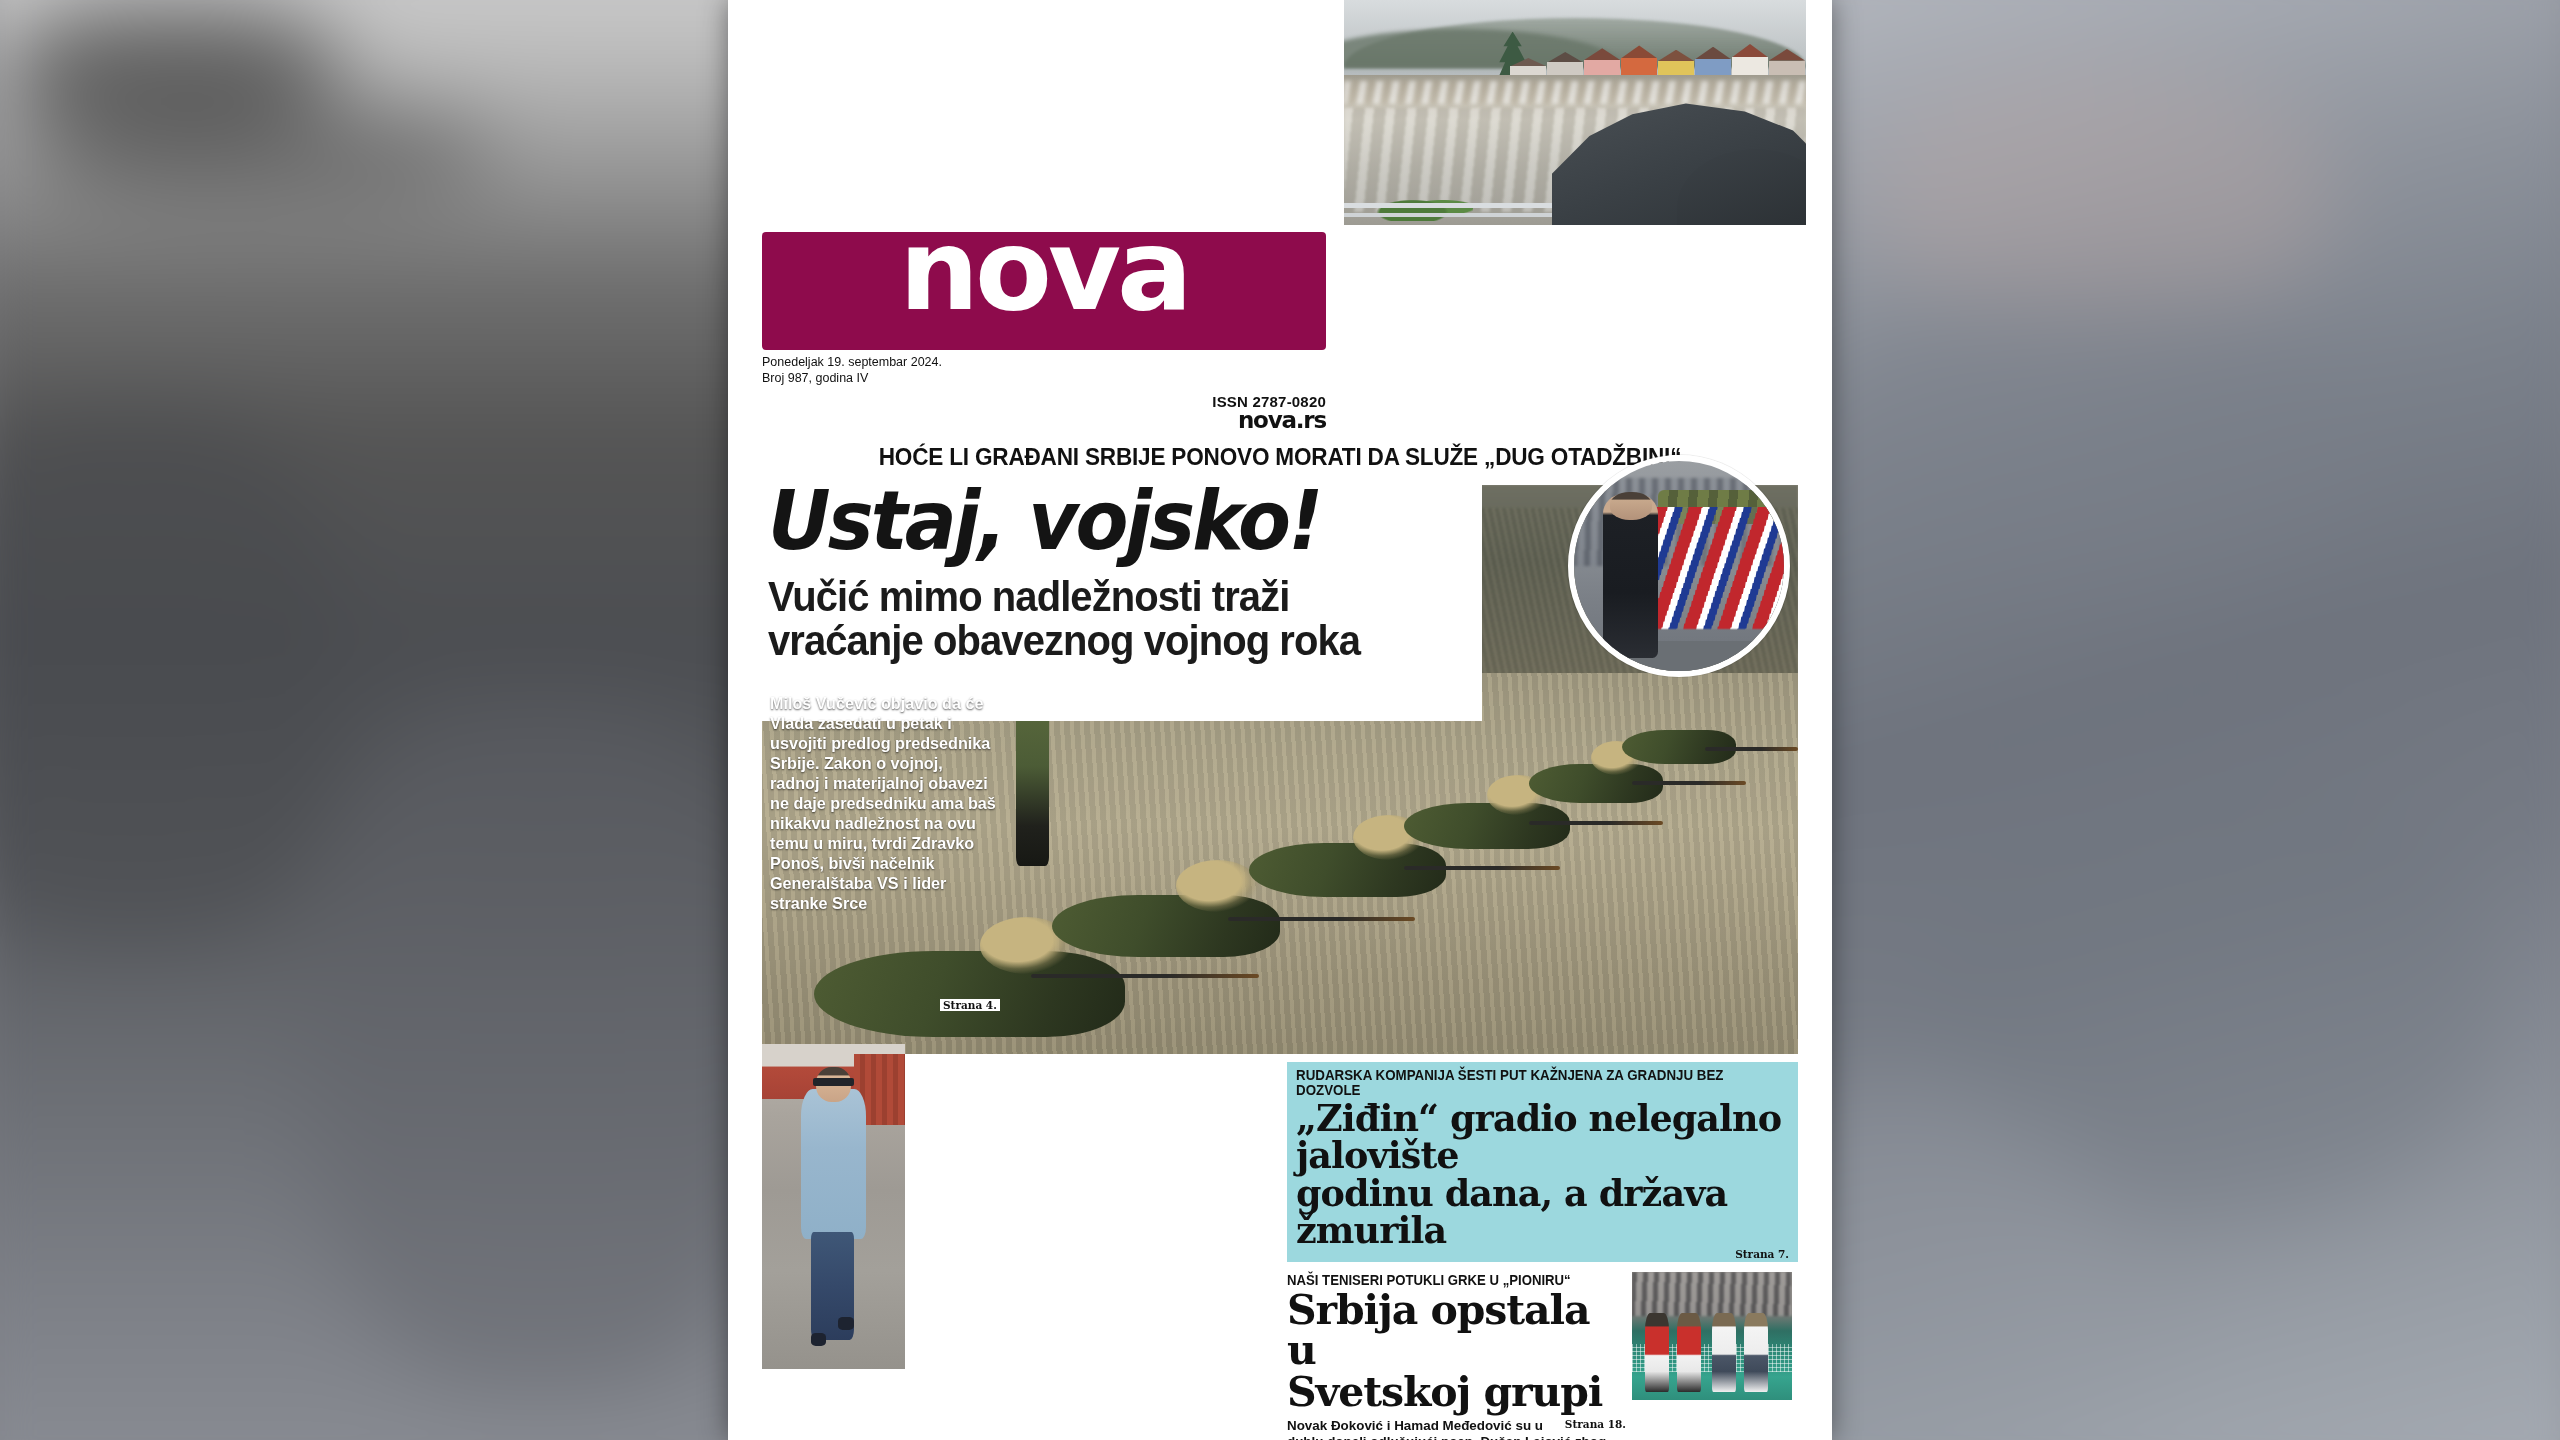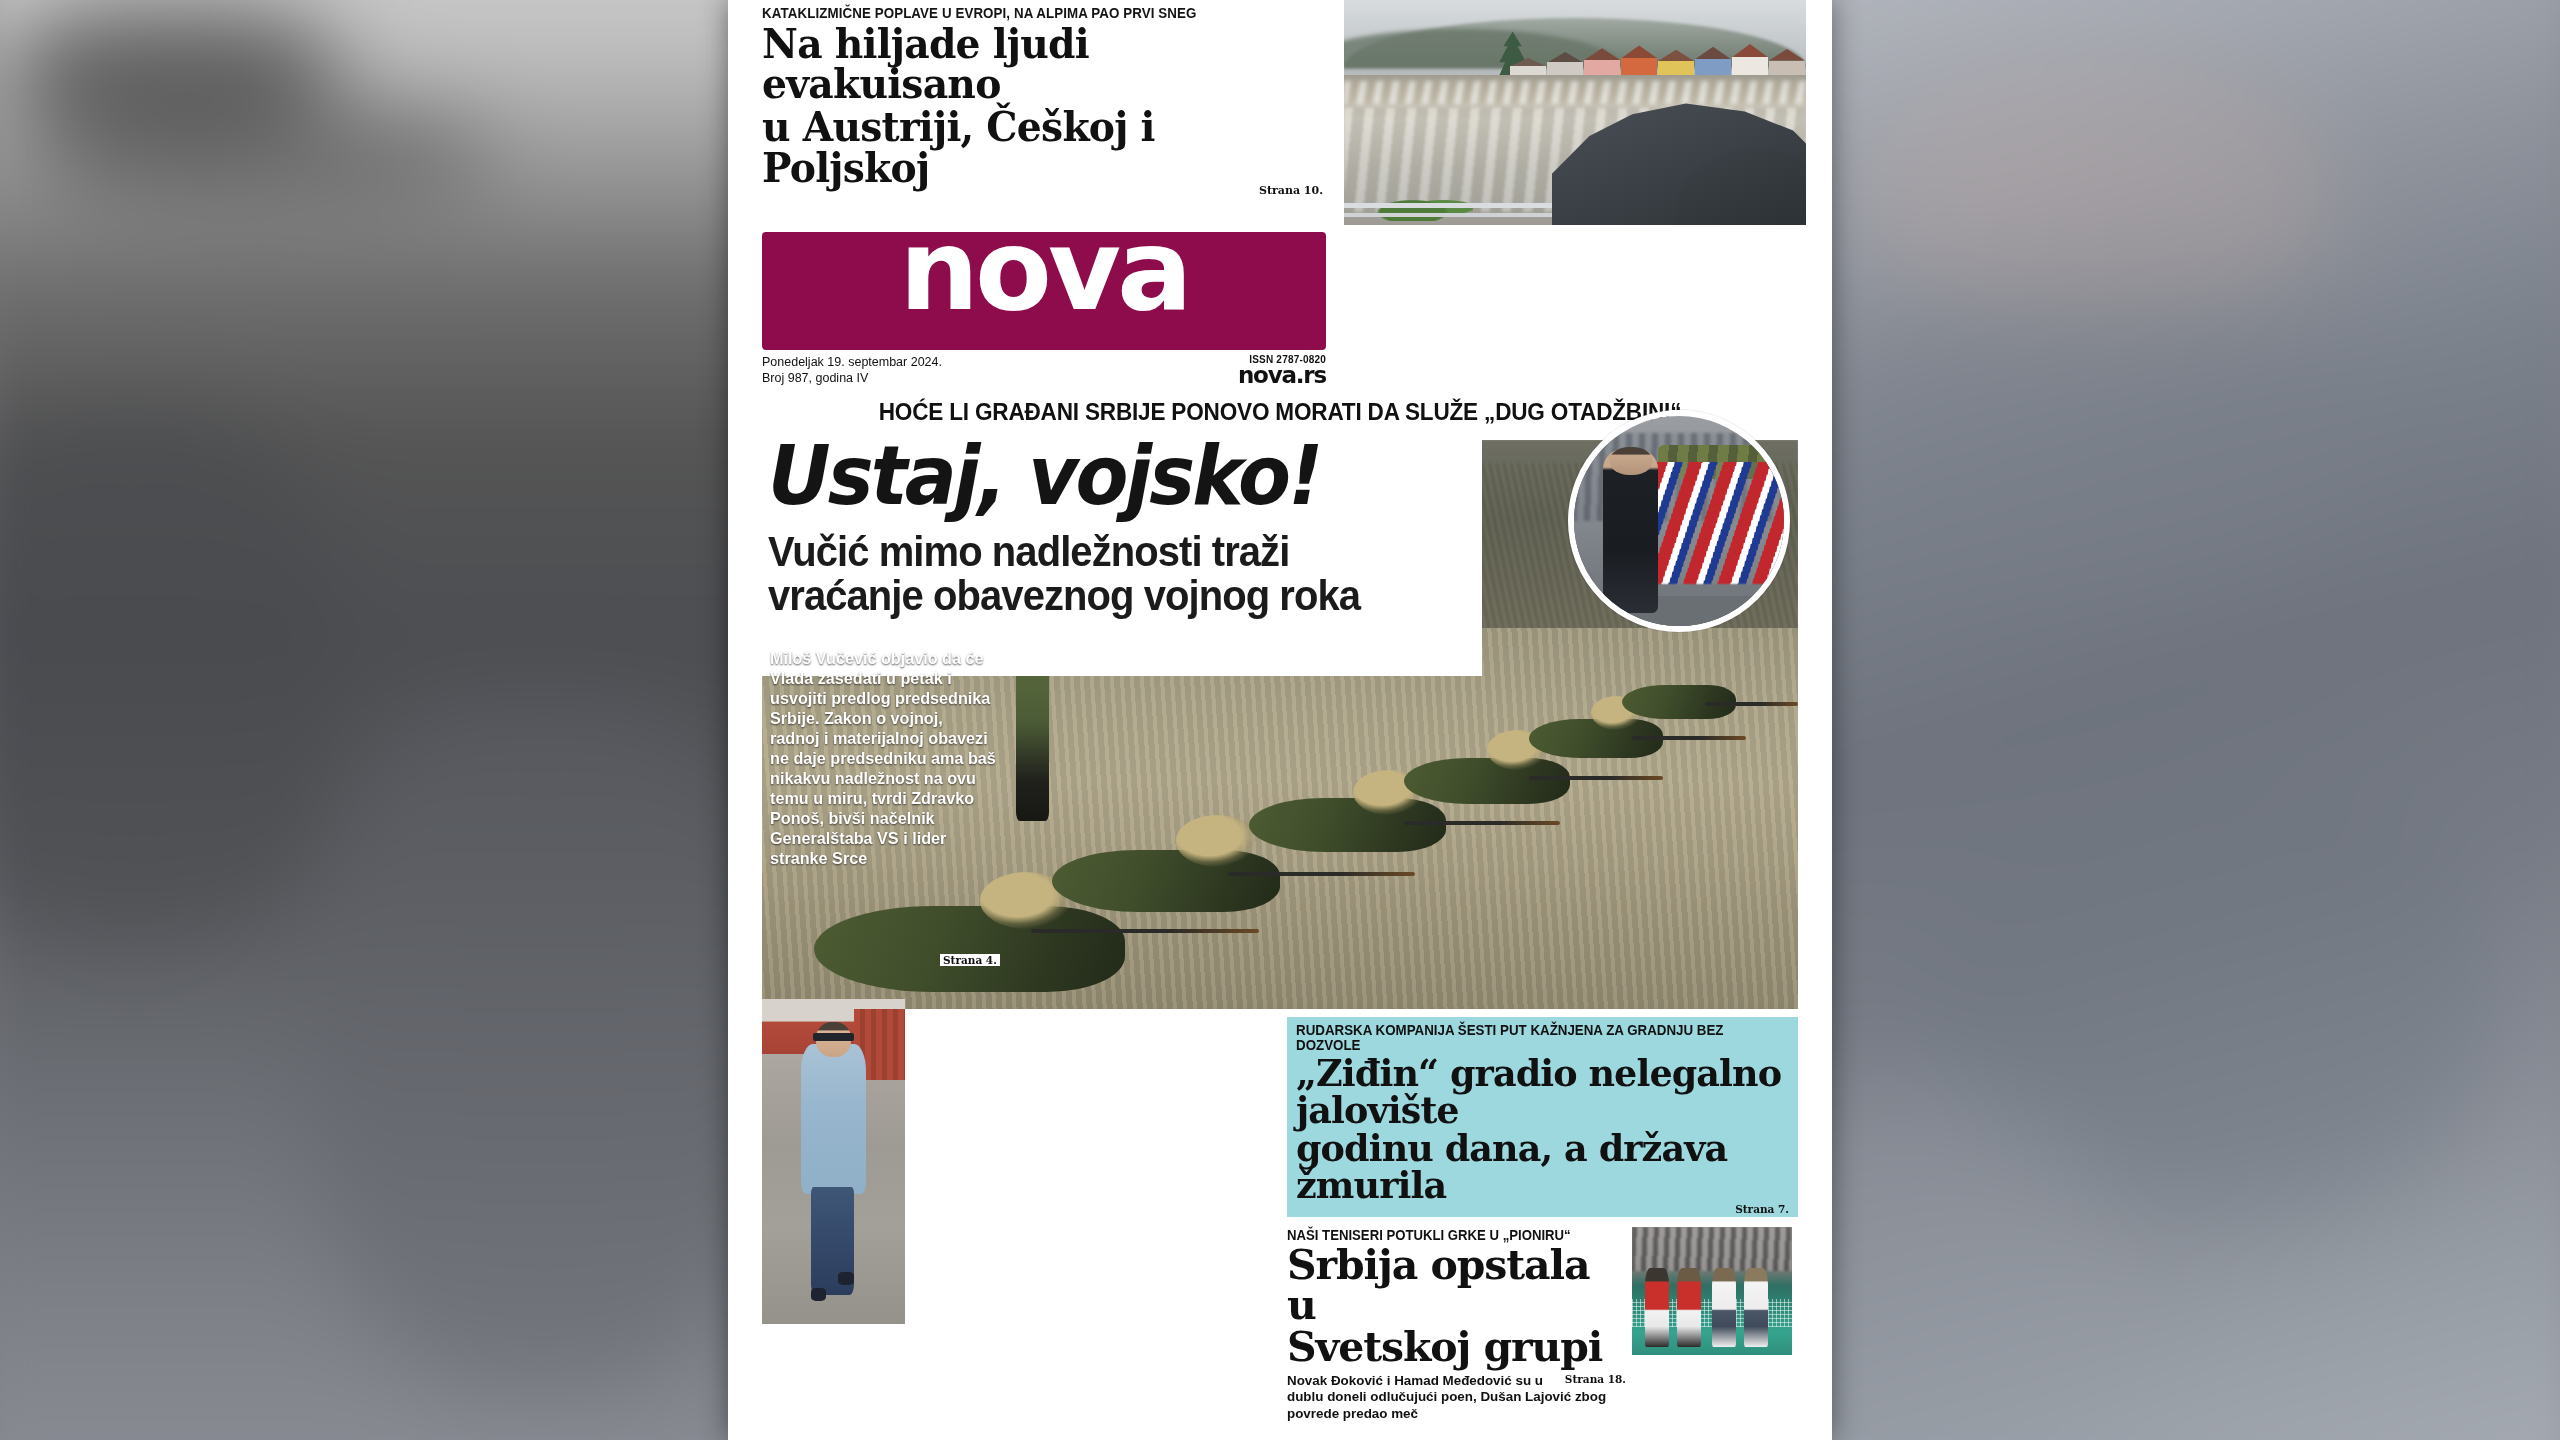--- a/index.html
+++ b/index.html
@@ -78,21 +78,21 @@
 
   
   .masthead-wrap{position:relative;width:580px;padding:0 8px;box-sizing:border-box;}
   .masthead{height:118px;border-radius:4px;display:flex;align-items:flex-start;justify-content:center;}
   .logo{font-family:"DejaVu Sans",sans-serif;font-weight:bold;font-size:112px;
         color:#fff;letter-spacing:-4px;line-height:.8;margin-top:-6px;}
   .infoline{display:flex;justify-content:space-between;align-items:flex-start;
             width:580px;padding:4px 8px 0 8px;box-sizing:border-box;}
   .infoL{font-size:12.5px;line-height:1.28;color:#111;font-weight:500;}
   .infoR{text-align:right;}
-  .issn{font-size:10px;font-weight:bold;color:#111;letter-spacing:.2px;}
+  .issn{font-size:15px;font-weight:bold;color:#111;letter-spacing:.2px;margin-top:39px;}
   .novars{font-family:"DejaVu Sans",sans-serif;font-weight:bold;font-size:23px;
           color:#111;letter-spacing:-1.2px;line-height:.95;}
 
   
   .mainstory{position:relative;margin:9px 8px 0 8px;width:1036px;height:613px;overflow:hidden;background:#fff;}
   .ms-over{position:absolute;left:0;top:0;width:100%;height:44px;background:#fff;z-index:5;}
   .ms-kicker{position:absolute;left:0;top:3px;width:100%;text-align:center;z-index:6;
      font-weight:bold;font-size:23.5px;color:#111;text-transform:uppercase;letter-spacing:-.2px;
      transform:scaleX(.96);}
   .ms-white{position:absolute;left:0;top:44px;width:720px;height:236px;background:#fff;z-index:4;}
@@ -216,26 +216,20 @@
     <div class="blob" style="left:60px;top:330px;width:520px;height:260px;background:rgba(120,126,136,.4);"></div>
     <div class="blob" style="left:180px;top:760px;width:520px;height:420px;background:rgba(110,116,126,.42);"></div>
     <div class="blob" style="left:-60px;top:1060px;width:420px;height:380px;background:rgba(150,155,162,.35);"></div>
   </div>
 </div>
 
 <div id="page">
  <div class="sheet">
 
   <div class="topstrip">
-    <div class="topleft">
-      <div class="kicker">KATAKLIZMIČNE POPLAVE U EVROPI, NA ALPIMA PAO PRVI SNEG</div>
-      <div class="flood-hl">Na hiljade ljudi evakuisano</div>
-      <div class="flood-hl">u Austriji, Češkoj i Poljskoj</div>
-      <div class="strana-sm">Strana 10.</div>
-    </div>
 
     <div class="topphoto">
       <div class="flood">
         <div class="fl-sky"></div>
         <div class="fl-hill"></div>
         <div class="fl-hill2"></div>
         <div class="fl-tree"></div>
         <div class="fl-houses">
           <div class="fl-h" style="height:62%">
                 <div class="fl-roof" style="background:#6e5a50"></div>

